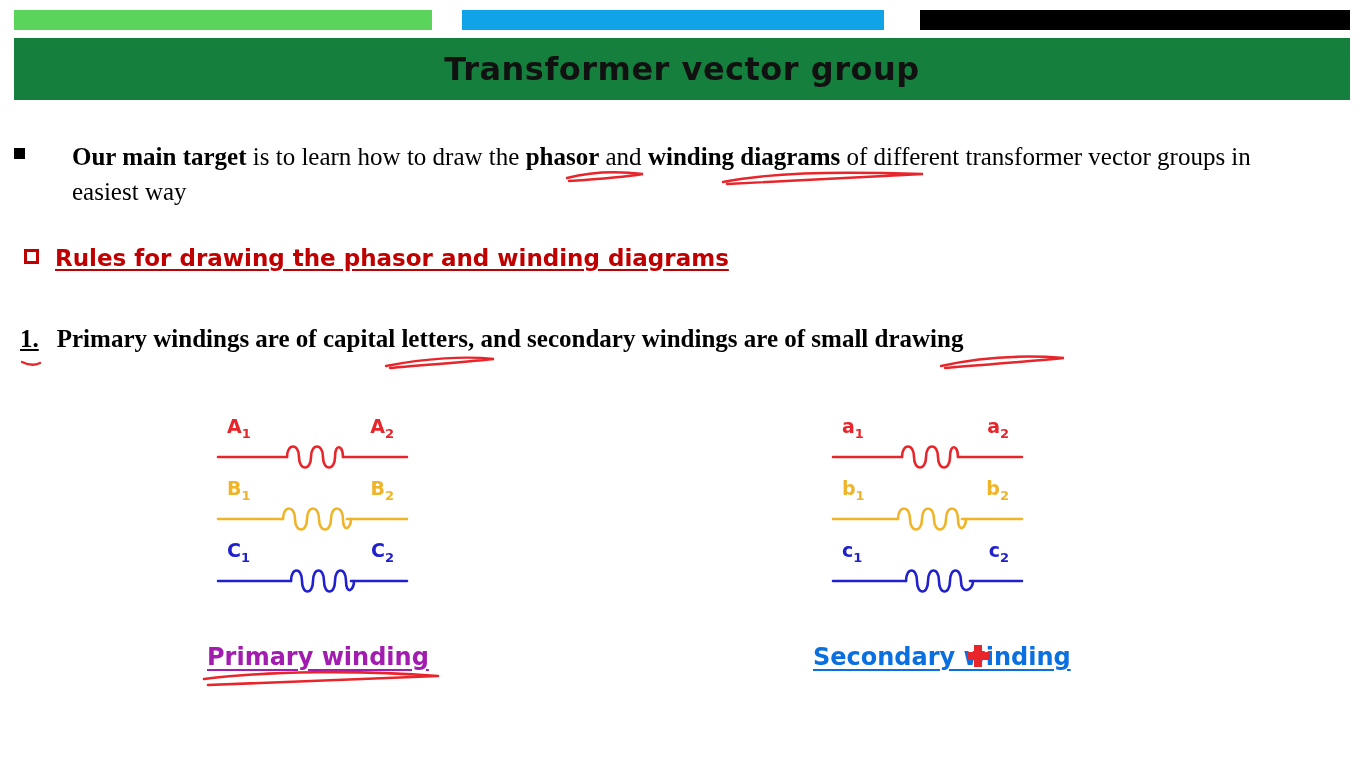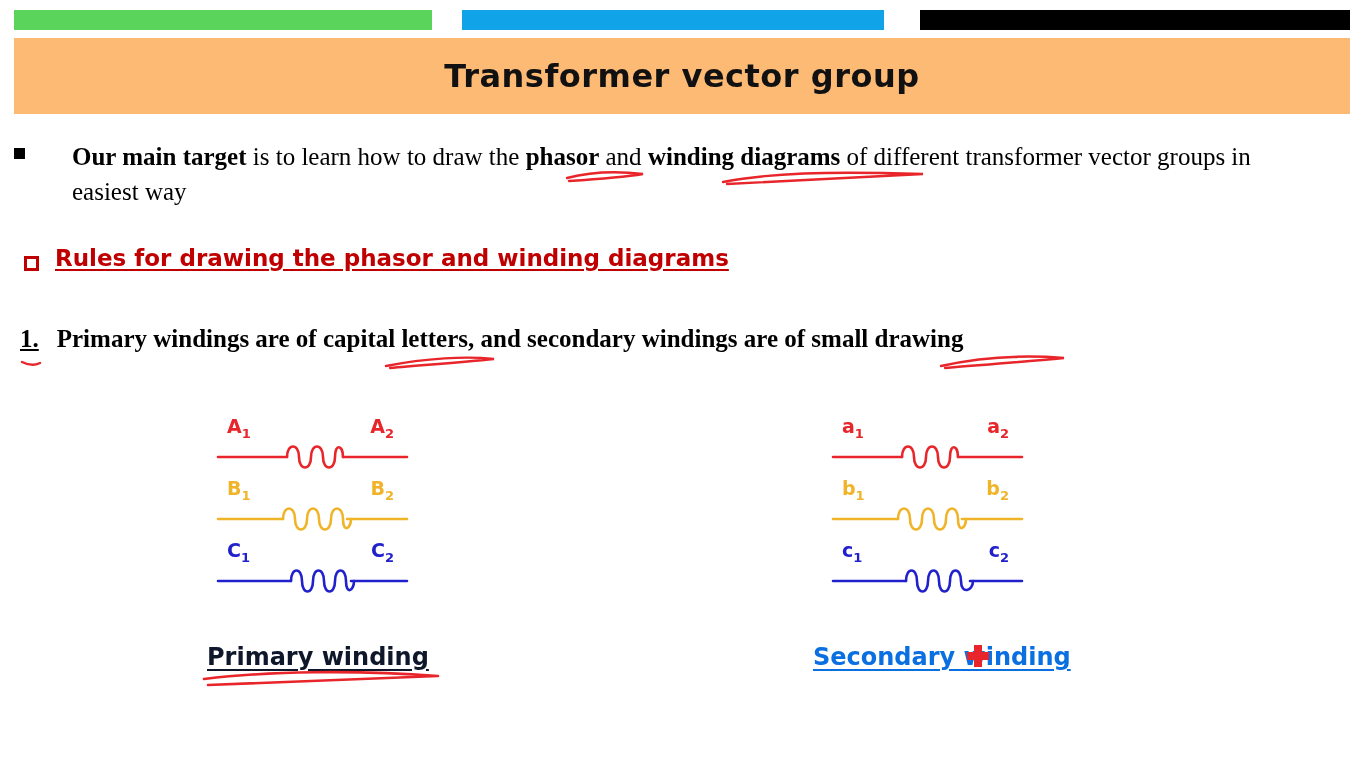--- a/index.html
+++ b/index.html
@@ -30,22 +30,22 @@
   .bar-green  { left: 14px;  width: 418px; background: #5ad45a; }
   .bar-blue   { left: 462px; width: 422px; background: #11a3e8; }
   .bar-black  { left: 920px; width: 430px; background: #000000; }
 
   
   .title-banner {
     position: absolute;
     top: 38px;
     left: 14px;
     width: 1336px;
-    height: 76px;
-    background: #fdba74;
+    height: 62px;
+    background: #15803d;
     display: flex;
     align-items: center;
     justify-content: center;
   }
   .title-text {
     font-family: "DejaVu Sans", sans-serif;
     font-size: 32px;
     font-weight: bold;
     color: #111111;
     letter-spacing: 0.5px;
@@ -80,21 +80,21 @@
     position: absolute;
     pointer-events: none;
   }
 
   
   .rules-line {
     position: absolute;
     top: 245px;
     left: 24px;
     display: flex;
-    align-items: flex-end;
+    align-items: flex-start;
     gap: 16px;
   }
   .hollow-sq {
     width: 15px;
     height: 15px;
     border: 3px solid #c00000;
     box-sizing: border-box;
     margin-top: 4px;
   }
   .rules-text {
@@ -144,21 +144,21 @@
 
   
   .caption {
     position: absolute;
     font-family: "DejaVu Sans", sans-serif;
     font-size: 24px;
     font-weight: bold;
     text-decoration: underline;
     text-underline-offset: 4px;
   }
-  .cap-primary   { top: 643px; left: 207px; color: #0f172a; }
+  .cap-primary   { top: 643px; left: 207px; color: #a21caf; }
   .cap-secondary { top: 643px; left: 813px; color: #0a6fe0; }
 
   .cursor-plus {
     position: absolute;
     top: 645px;
     left: 967px;
     width: 22px;
     height: 22px;
   }
   .cursor-plus::before,

